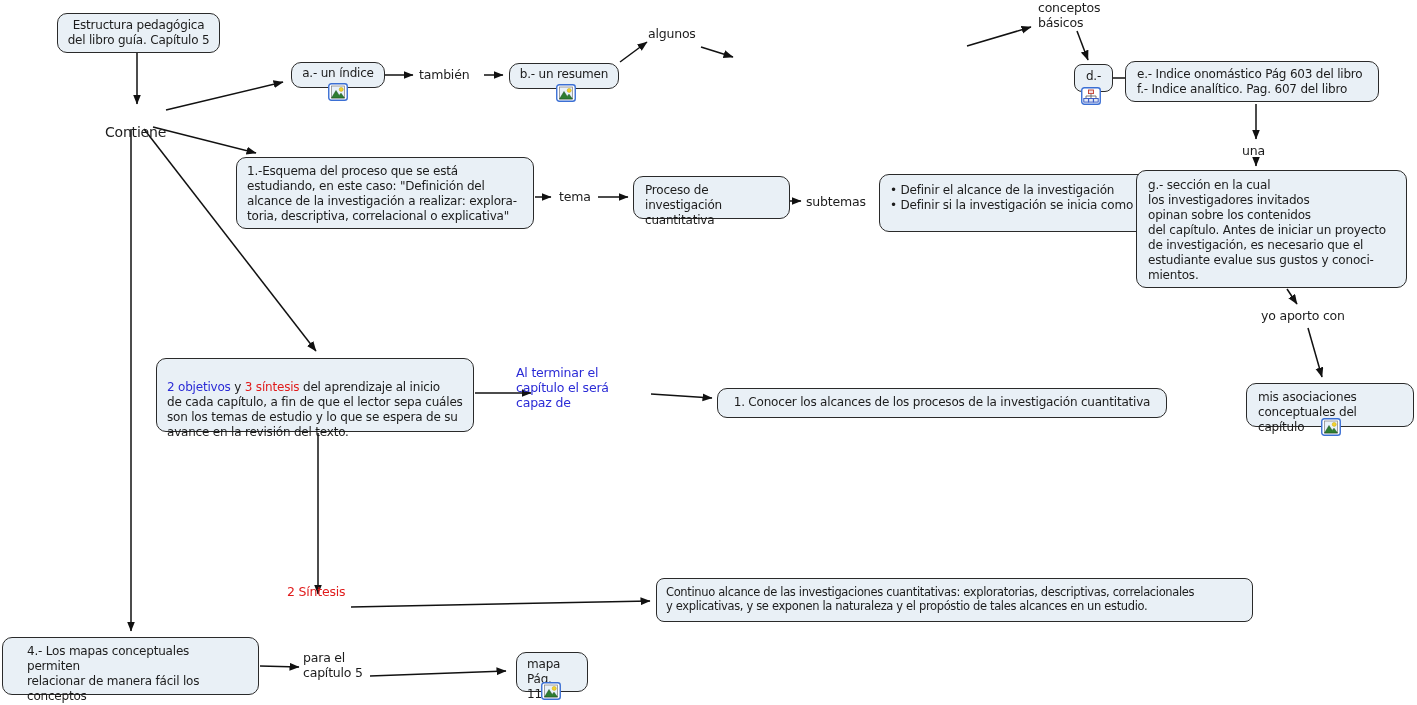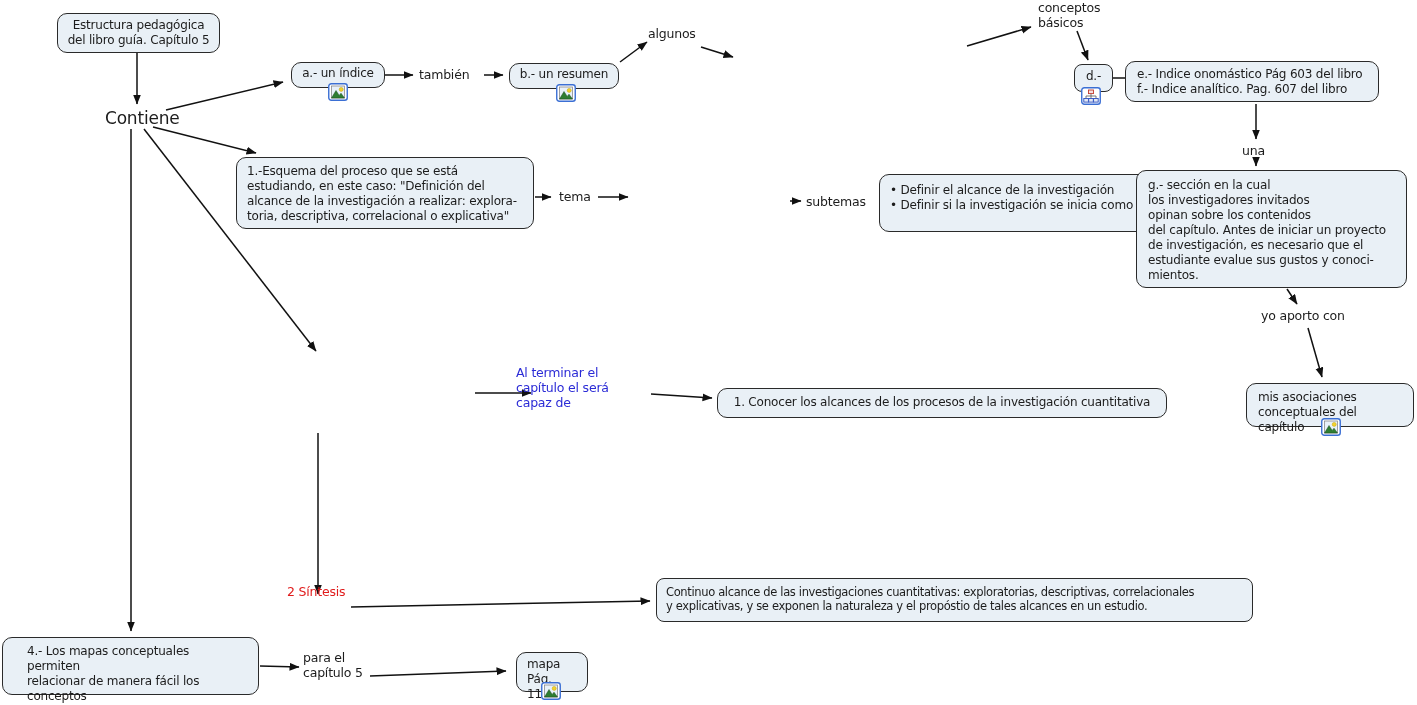--- a/index.html
+++ b/index.html
@@ -91,35 +91,43 @@
 mientos.</div>
 
   <div class="node" style="left:1246px;top:383px;width:168px;height:44px;padding:6px 11px;">mis asociaciones
 conceptuales del capítulo</div>
 
   <div class="node" style="left:236px;top:157px;width:298px;height:72px;padding:6px 10px;">1.-Esquema del proceso que se está
 estudiando, en este caso: "Definición del
 alcance de la investigación a realizar: explora-
 toria, descriptiva, correlacional o explicativa"</div>
 
+  <div class="node" style="left:633px;top:176px;width:157px;height:43px;padding:6px 11px;">Proceso de investigación
+cuantitativa</div>
 
+  <div class="node" style="left:156px;top:358px;width:318px;height:74px;padding:6px 10px;">
+    <span class="blue">2 objetivos</span><span> y </span><span class="red">3 síntesis</span><span> del aprendizaje al inicio
+de cada capítulo, a fin de que el lector sepa cuáles
+son los temas de estudio y lo que se espera de su
+avance en la revisión del texto.</span>
+  </div>
 
   <div class="node center" style="left:717px;top:388px;width:450px;height:30px;padding:6px 8px;white-space:nowrap;">1. Conocer los alcances de los procesos de la investigación cuantitativa</div>
 
   <div class="node" style="left:656px;top:578px;width:597px;height:44px;padding:6px 9px;border-radius:8px;font-size:11.5px;letter-spacing:-0.35px;">Continuo alcance de las investigaciones cuantitativas: exploratorias, descriptivas, correlacionales
 y explicativas, y se exponen la naturaleza y el propóstio de tales alcances en un estudio.</div>
 
   <div class="node" style="left:2px;top:637px;width:257px;height:58px;padding:6px 24px;">4.- Los mapas conceptuales permiten
 relacionar de manera fácil los conceptos
 y puntos relevantes</div>
 
   <div class="node" style="left:516px;top:652px;width:72px;height:40px;padding:4px 10px;">mapa
 Pág. 119</div>
 
-  <div class="lbl" style="left:105px;top:108px;font-size:17px;text-align:center;">Contiene</div>
+  <div class="lbl" style="left:105px;top:124px;font-size:14px;text-align:center;">Contiene</div>
   <div class="lbl" style="left:419px;top:67px;">también</div>
   <div class="lbl" style="left:648px;top:26px;">algunos</div>
   <div class="lbl center" style="left:1038px;top:0px;width:70px;">conceptos
 básicos</div>
   <div class="lbl" style="left:1242px;top:143px;">una</div>
   <div class="lbl" style="left:1261px;top:308px;">yo aporto con</div>
   <div class="lbl" style="left:559px;top:189px;">tema</div>
   <div class="lbl" style="left:806px;top:194px;">subtemas</div>
   <div class="lbl center blue" style="left:516px;top:365px;width:112px;">Al terminar el
 capítulo el será

